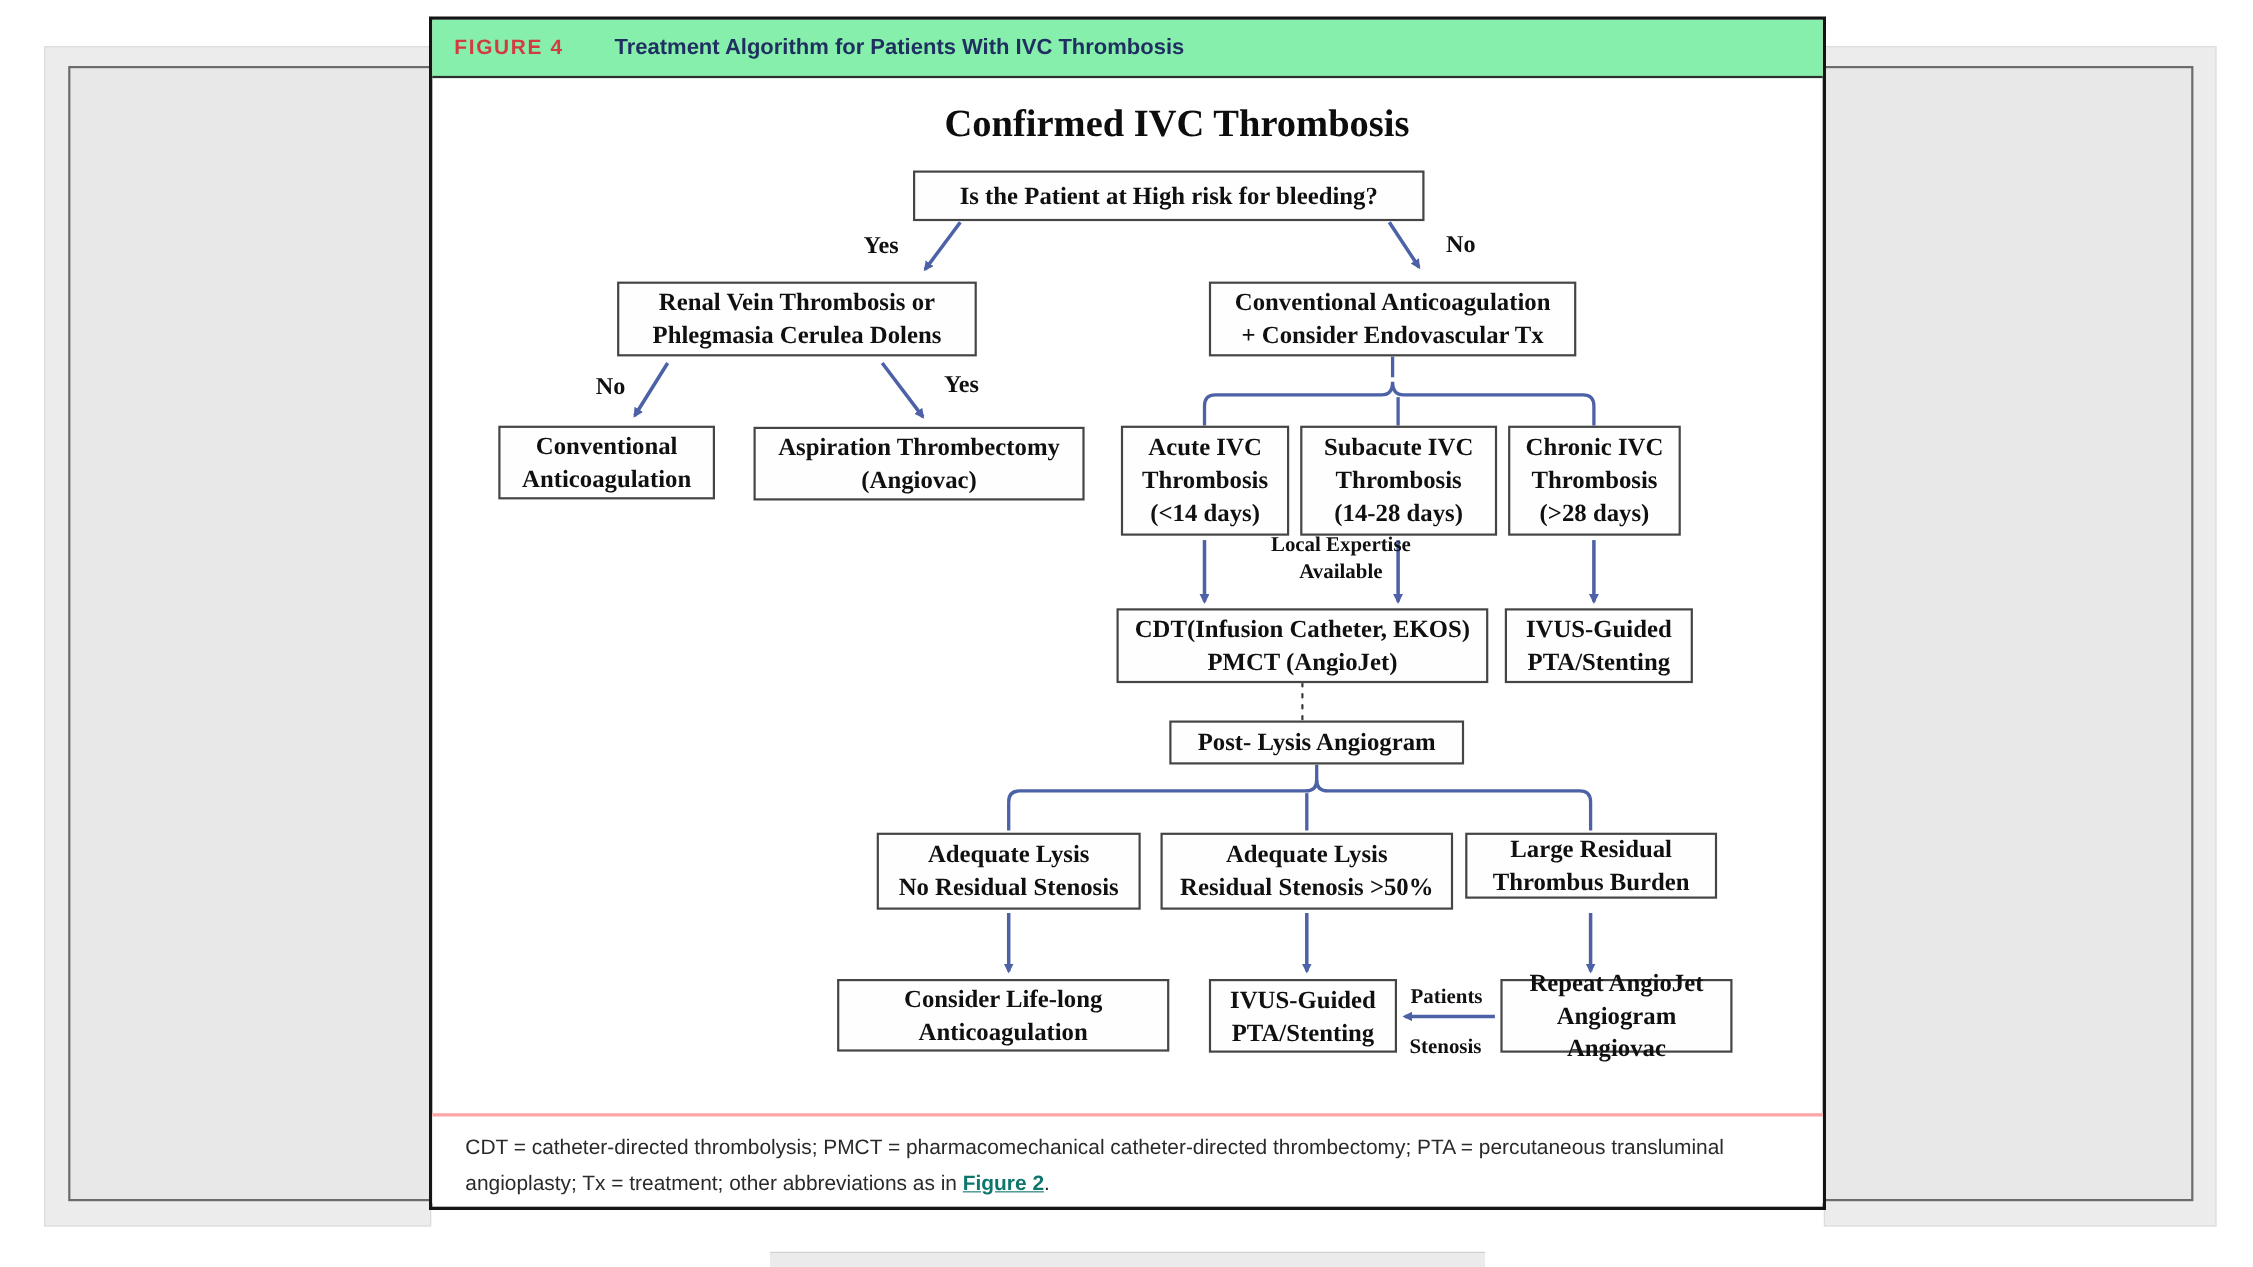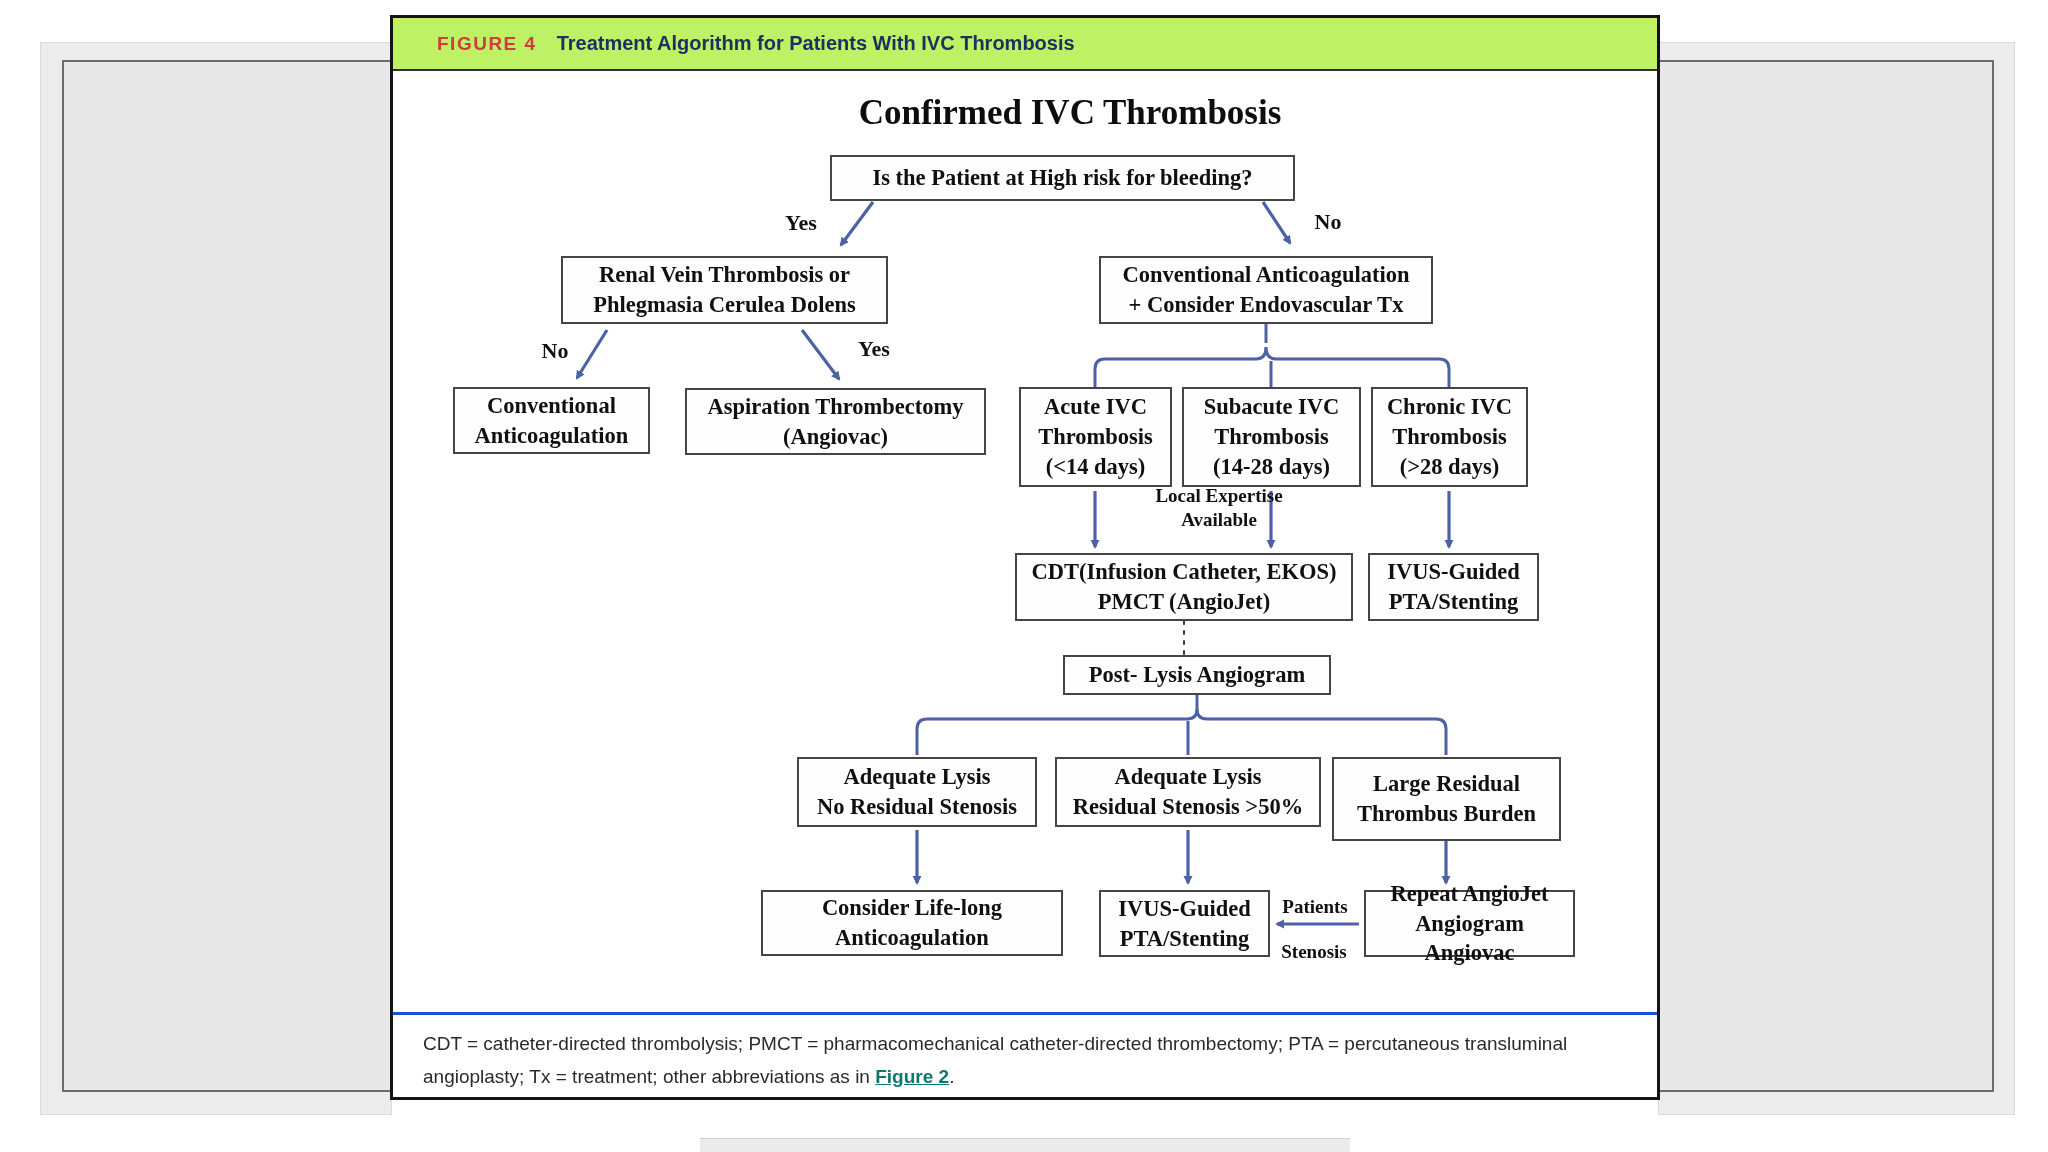--- a/index.html
+++ b/index.html
@@ -12,22 +12,22 @@
   #left-outer{left:40px;top:42px;width:350px;height:1071px;}
   #left-inner{left:62px;top:60px;width:340px;height:1028px;}
   #right-outer{left:1658px;top:42px;width:355px;height:1071px;}
   #right-inner{left:1652px;top:60px;width:338px;height:1028px;}
   #next-page-strip{position:absolute;left:700px;top:1138px;width:650px;height:14px;
        background:#ebebeb;border-top:1px solid #cfcfcf;z-index:1;}
 
   
   #figure-panel{position:absolute;left:390px;top:15px;width:1270px;height:1085px;
        background:#ffffff;border:3px solid #141414;box-sizing:border-box;z-index:5;}
-  #figure-header{height:51px;background:#bef264;border-bottom:2px solid #2e2e2e;
-       display:flex;align-items:center;padding-left:44px;}
+  #figure-header{height:51px;background:#86efac;border-bottom:2px solid #2e2e2e;
+       display:flex;align-items:center;padding-left:20px;gap:26px;}
   #figure-label{color:#d23b3f;font-weight:bold;font-size:19px;letter-spacing:1.5px;}
   #figure-title{color:#1f3060;font-weight:bold;font-size:20px;margin-left:20px;}
 
   
   #diagram{position:absolute;left:0;top:53px;width:1264px;height:941px;}
   #diagram-title{position:absolute;left:377px;top:22px;width:600px;text-align:center;
        font-family:"Liberation Serif","DejaVu Serif",serif;font-weight:bold;
        font-size:35px;color:#0d0d0d;}
   .flow-node{position:absolute;box-sizing:border-box;background:#fefefe;
        border:2px solid #454545;display:flex;flex-direction:column;justify-content:center;
@@ -35,21 +35,21 @@
        font-family:"Liberation Serif","DejaVu Serif",serif;font-weight:bold;
        font-size:22.5px;line-height:1.32;color:#101010;padding:2px 4px;}
   .flow-label{position:absolute;transform:translate(-50%,-50%);
        font-family:"Liberation Serif","DejaVu Serif",serif;font-weight:bold;
        font-size:22px;color:#101010;text-align:center;white-space:pre-line;}
   .flow-label.small{font-size:19px;line-height:1.25;}
   #connector-layer{position:absolute;left:0;top:0;pointer-events:none;}
 
   
   #figure-footer{position:absolute;left:0;top:994px;width:1264px;height:82px;
-       border-top:3px solid #1d4ed8;box-sizing:border-box;padding:12px 30px 0 30px;
+       border-top:3px solid #fca5a5;box-sizing:border-box;padding:12px 30px 0 30px;
        font-size:19px;color:#2a2a2a;line-height:33px;background:#ffffff;}
   #figure-2-link{color:#0f766e;font-weight:bold;cursor:pointer;text-decoration:underline;}
 </style>
 </head>
 <body>
 
 <div class="side-outer" id="left-outer"></div>
 <div class="side-inner" id="left-inner"></div>
 <div class="side-outer" id="right-outer"></div>
 <div class="side-inner" id="right-inner"></div>
@@ -137,21 +137,21 @@
         <span>Post- Lysis Angiogram</span>
       </div>
       <div class="flow-node" style="left: 404px; top: 686px; width: 240px; height: 70px;">
         <span>Adequate Lysis</span>
         <span>No Residual Stenosis</span>
       </div>
       <div class="flow-node" style="left: 662px; top: 686px; width: 266px; height: 70px;">
         <span>Adequate Lysis</span>
         <span>Residual Stenosis &gt;50%</span>
       </div>
-      <div class="flow-node" style="left: 939px; top: 686px; width: 229px; height: 84px;">
+      <div class="flow-node" style="left: 939px; top: 686px; width: 229px; height: 60px;">
         <span>Large Residual</span>
         <span>Thrombus Burden</span>
       </div>
       <div class="flow-node" style="left: 368px; top: 819px; width: 302px; height: 66px;">
         <span>Consider Life-long</span>
         <span>Anticoagulation</span>
       </div>
       <div class="flow-node" style="left: 706px; top: 819px; width: 171px; height: 67px;">
         <span>IVUS-Guided</span>
         <span>PTA/Stenting</span>

